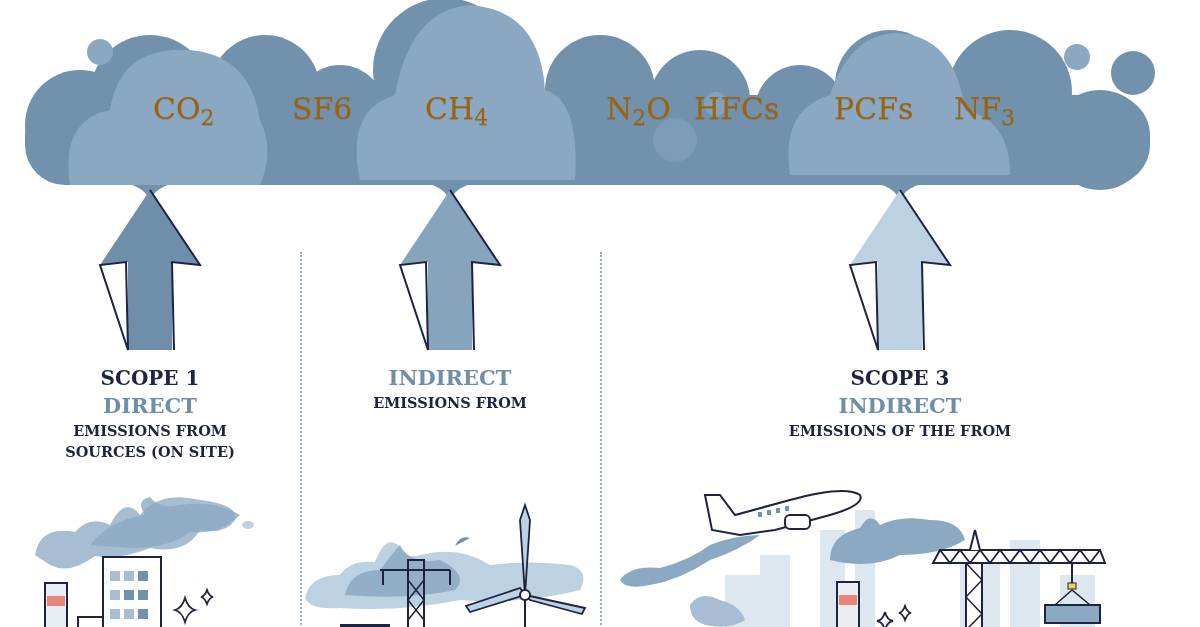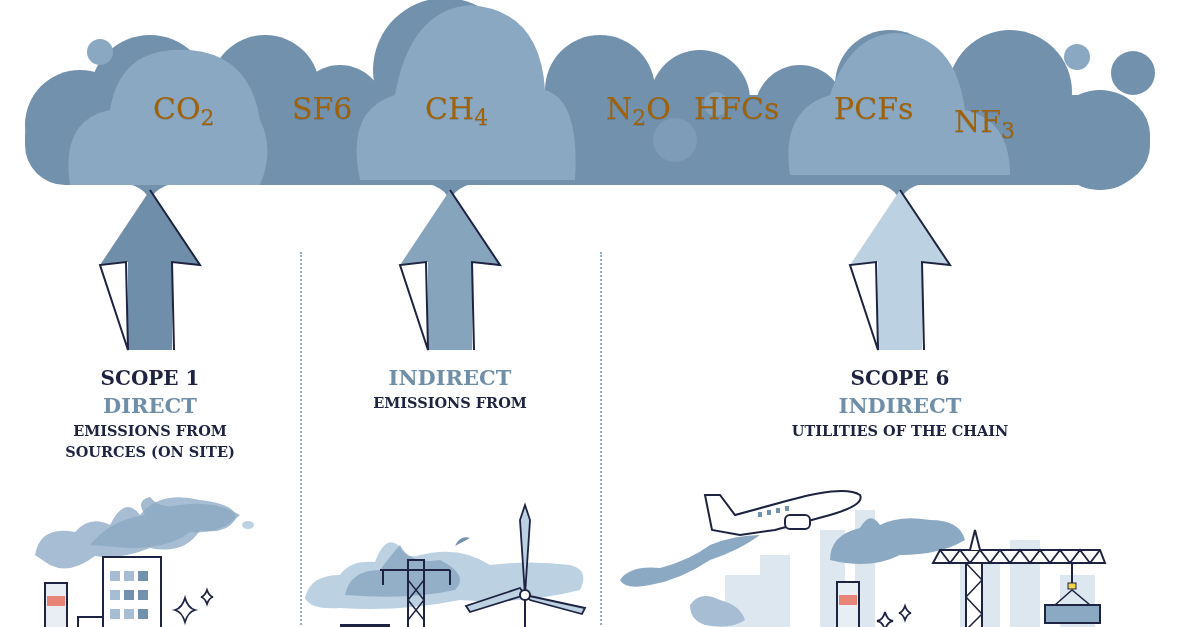--- a/index.html
+++ b/index.html
@@ -46,21 +46,21 @@
     <circle cx="675" cy="140" r="22" opacity="0.5"></circle>
   </g>
 </svg>
 
 <div class="gas" style="left:153px;"><span>CO</span><sub>2</sub></div>
 <div class="gas" style="left:292px;"><span>SF6</span></div>
 <div class="gas" style="left:425px;"><span>CH</span><sub>4</sub></div>
 <div class="gas" style="left:566px;margin-left:40px;"><span>N</span><sub>2</sub><span>O</span></div>
 <div class="gas" style="left:694px;text-align:right;"><span>HFCs</span></div>
 <div class="gas" style="left:834px;"><span>PCFs</span></div>
-<div class="gas" style="left:954px;margin-top:13px;"><span>NF</span><sub>3</sub></div>
+<div class="gas" style="left:954px;"><span>NF</span><sub>3</sub></div>
 
 <svg class="layer" width="1200" height="627" viewBox="0 0 1200 627">
   <g>
     <path d="M150 190 L200 265 L172 262 L172 350 L128 350 L128 262 L100 265 Z" fill="#6f8ea9"></path>
     <path d="M150 190 L200 265 L172 262 L174 350 M128 350 L126 262 L100 265 Z" fill="none" stroke="#1d2340" stroke-width="2"></path>
   </g>
   <g>
     <path d="M450 190 L500 265 L472 262 L472 350 L428 350 L428 262 L400 265 Z" fill="#87a4bd"></path>
     <path d="M450 190 L500 265 L472 262 L474 350 M428 350 L426 262 L400 265 Z" fill="none" stroke="#1d2340" stroke-width="2"></path>
   </g>
@@ -77,23 +77,23 @@
   <div class="t">SCOPE 1</div>
   <div class="k">DIRECT</div>
   <div class="d">EMISSIONS FROM</div>
   <div class="d">SOURCES (ON SITE)</div>
 </div>
 <div class="scope" style="left:290px;">
   <div class="k">INDIRECT</div>
   <div class="d">EMISSIONS FROM</div>
 </div>
 <div class="scope" style="left:740px;">
-  <div class="t">SCOPE 6</div>
+  <div class="t">SCOPE 3</div>
   <div class="k">INDIRECT</div>
-  <div class="d">UTILITIES OF THE CHAIN</div>
+  <div class="d">EMISSIONS OF THE FROM</div>
 </div>
 
 <svg class="layer" width="1200" height="627" viewBox="0 0 1200 627">
 
   <g>
     <path d="M35 555 Q40 525 75 532 Q90 515 110 525 Q125 495 140 515 Q160 490 200 500 Q240 505 235 520 Q225 535 200 530 Q185 555 150 548 Q120 560 95 556 Q70 575 50 565 Z" fill="#a6bdd3"></path>
     <path d="M90 545 Q110 520 145 515 Q135 500 150 497 Q160 510 180 505 Q215 500 240 515 Q220 535 190 532 Q170 548 130 548 Z" fill="#8ca9c3" opacity="0.8"></path>
     <ellipse cx="248" cy="525" rx="6" ry="4" fill="#bcd1e2"></ellipse>
     <rect x="103" y="557" width="58" height="75" fill="#ffffff" stroke="#1d2340" stroke-width="2"></rect>
     <g fill="#a6bdd3">

